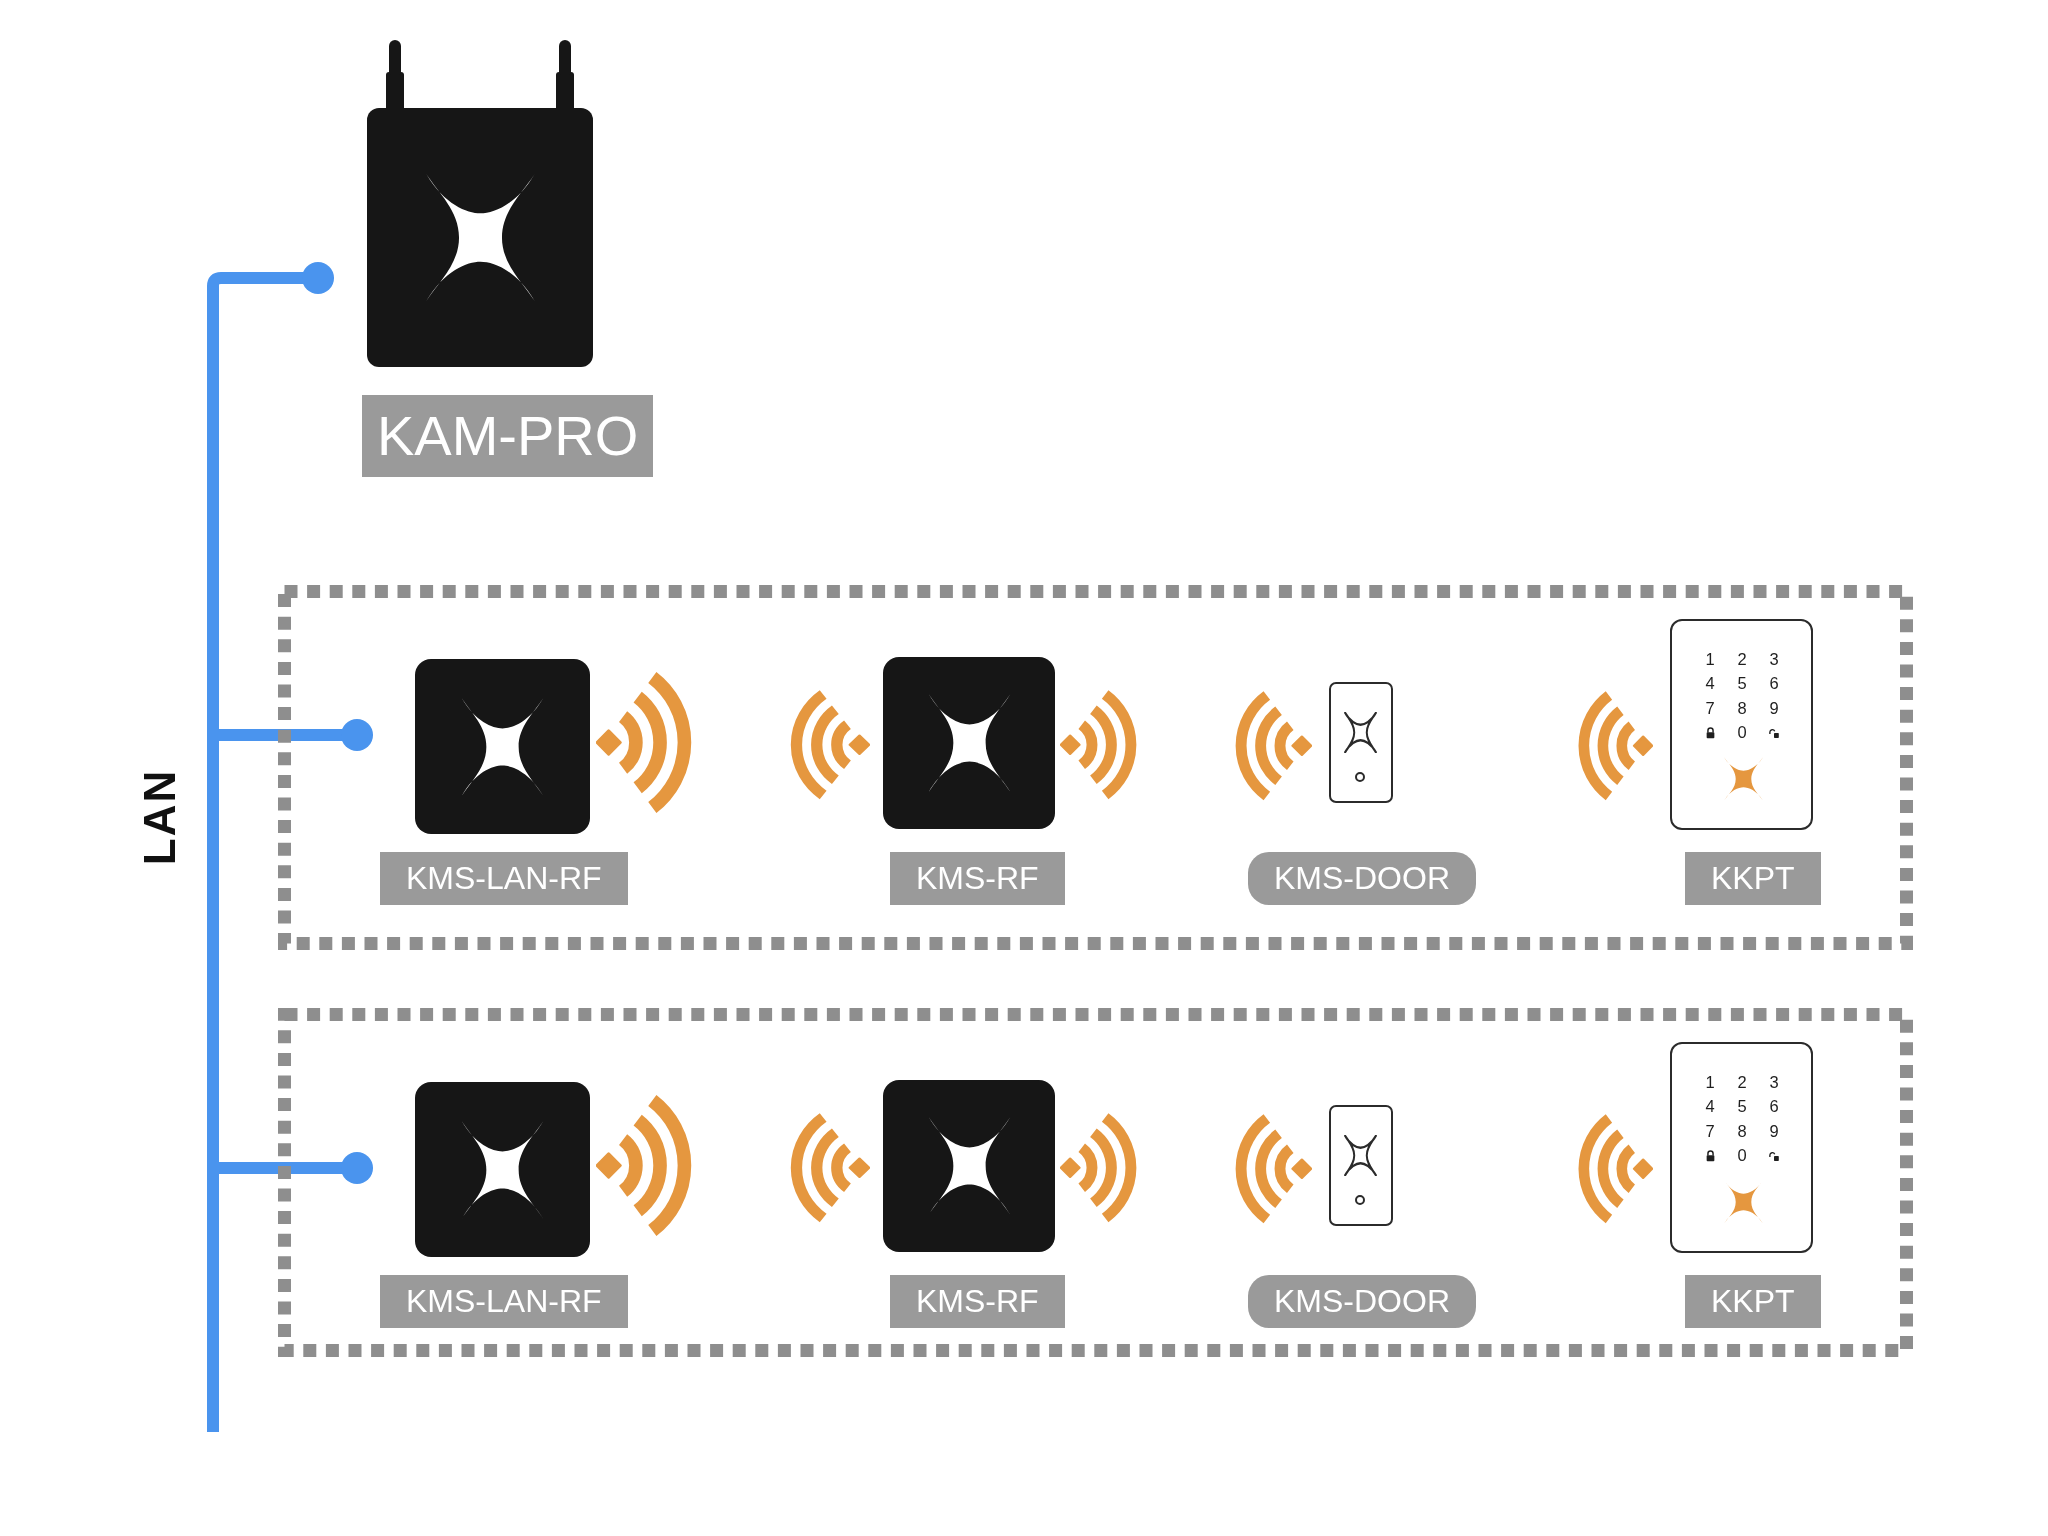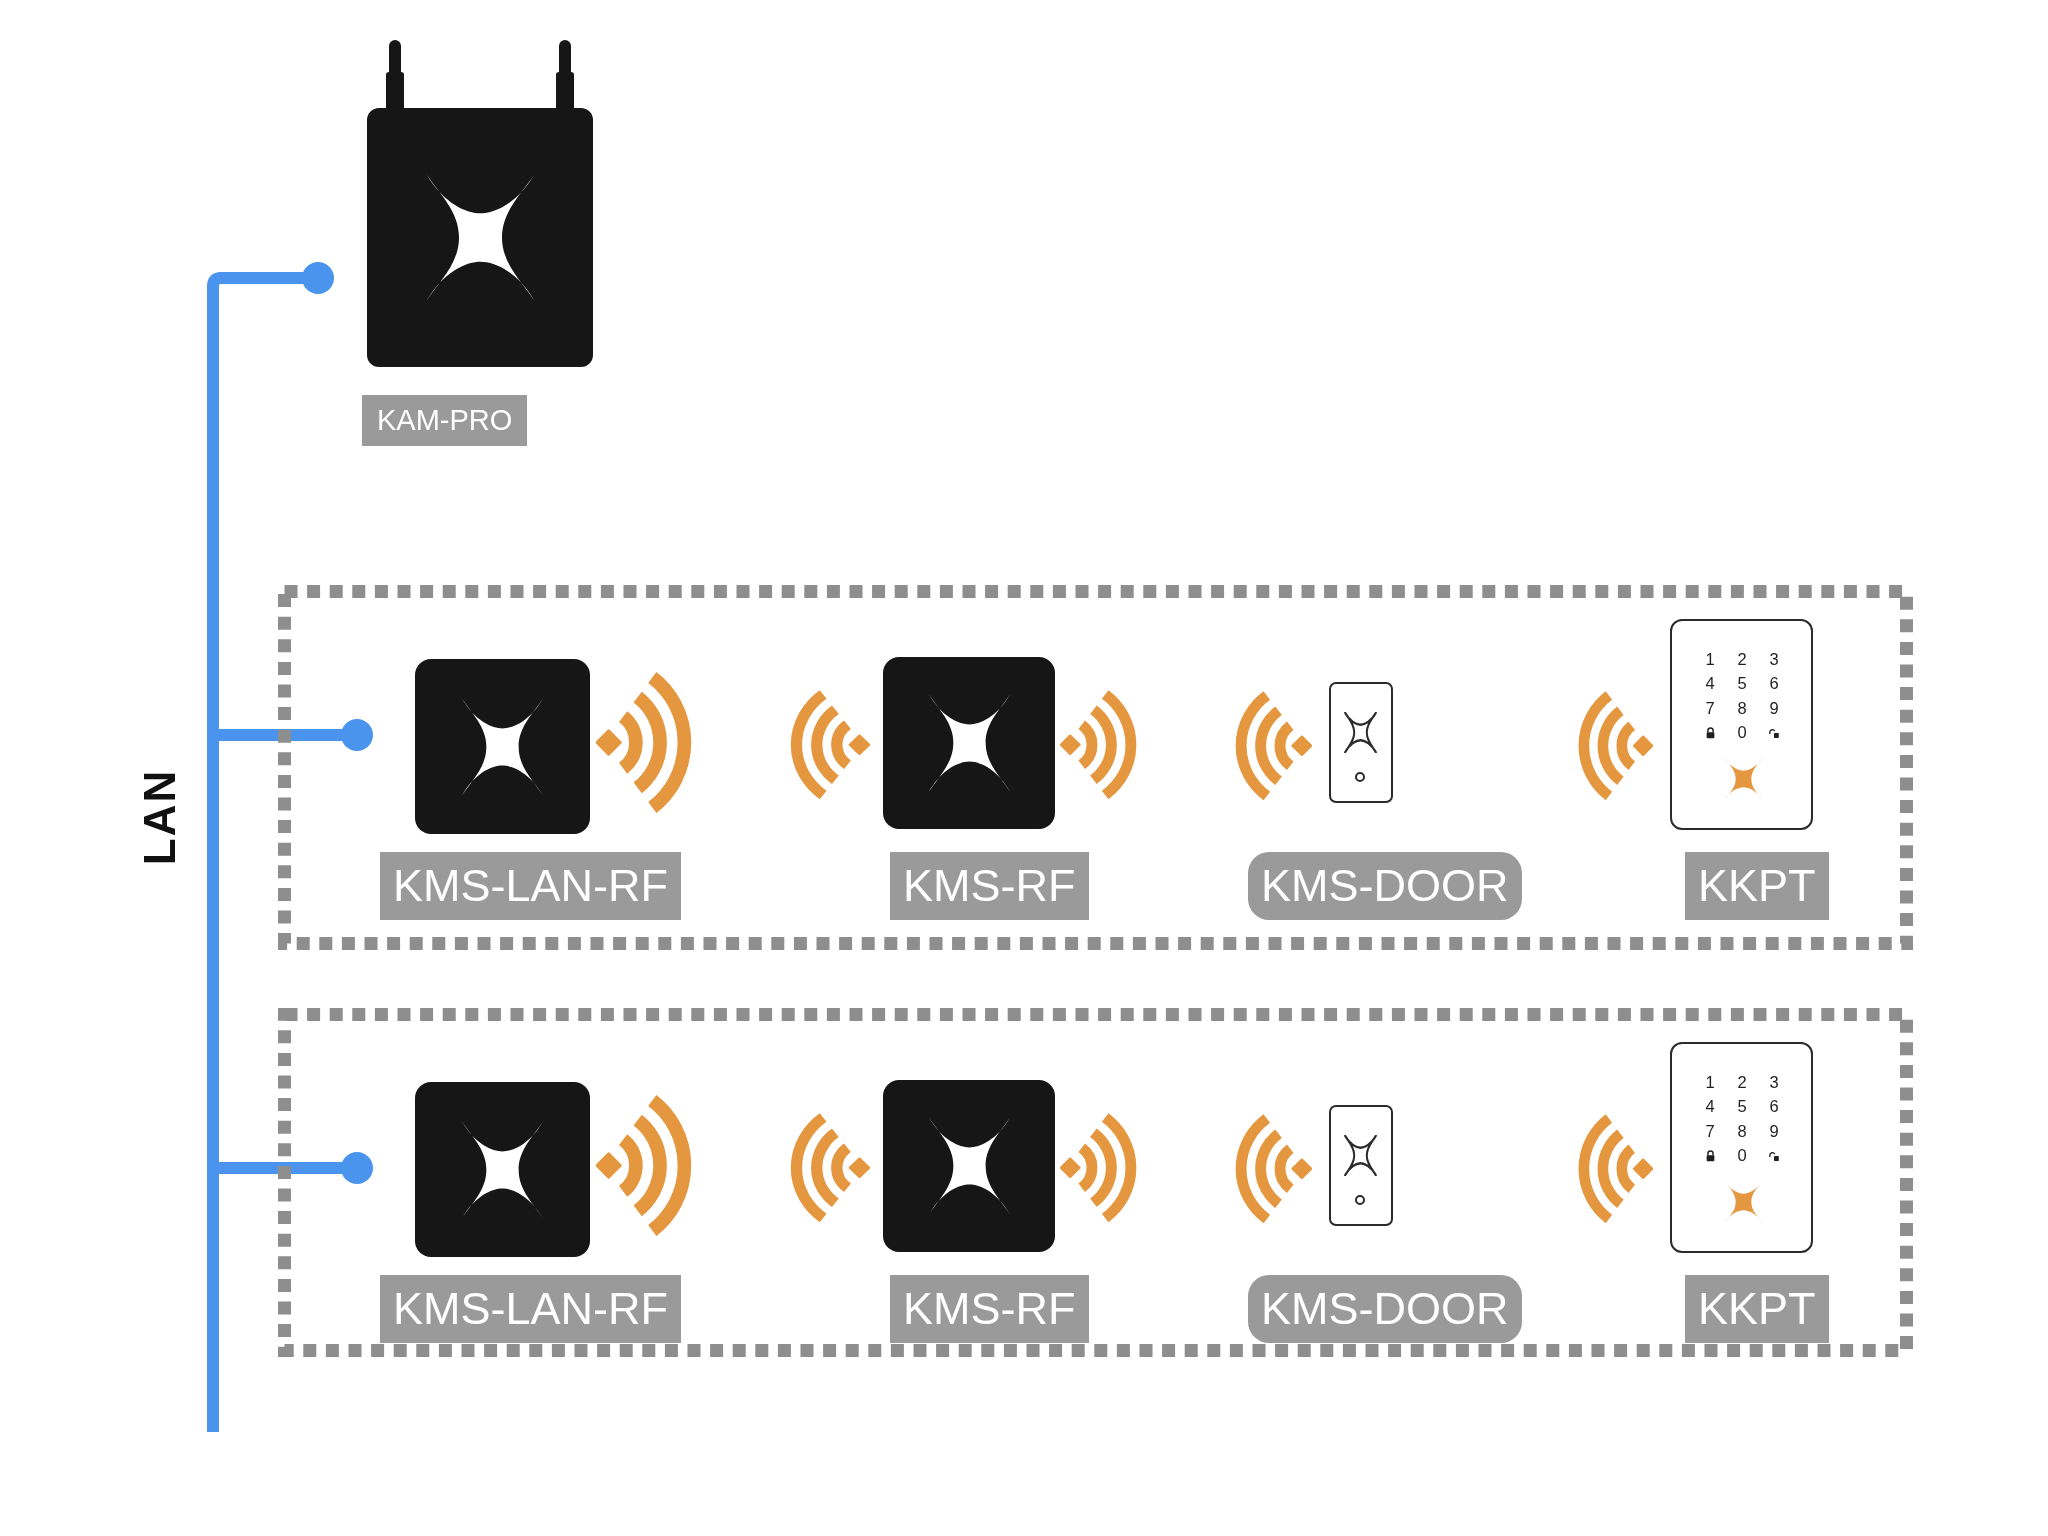--- a/index.html
+++ b/index.html
@@ -19,23 +19,23 @@
   
   .antenna { position:absolute; top:72px; width:18px; height:44px; background:var(--device); border-radius:3px; }
   .antenna::before { content:""; position:absolute; left:3px; top:-32px; width:12px; height:35px;
     background:var(--device); border-radius:6px 6px 2px 2px; }
   .a1 { left:386px; } .a2 { left:556px; }
   .kam-body { position:absolute; left:367px; top:108px; width:226px; height:259px;
     background:var(--device); border-radius:12px; display:flex; align-items:center; justify-content:center; }
   .kam-body .xlogo { width:113px; height:127px; }
 
   
-  .tag { position:absolute; background:var(--label_bg); color:#fff; font-size:45px;
-    line-height:1.15; padding:8px 13px; white-space:nowrap; }
-  .kam-tag { left:362px; top:395px; font-size:29px; padding:9px 15px; }
+  .tag { position:absolute; background:var(--label_bg); color:#fff; font-size:32px;
+    line-height:1.15; padding:8px 26px; white-space:nowrap; }
+  .kam-tag { left:362px; top:395px; font-size:56px; padding:9px 15px; }
 
   
   .group { position:absolute; left:278px; width:1635px; }
   .g1 { top:585px;  height:365px; }
   .g2 { top:1008px; height:349px; }
   .gbox { position:absolute; left:0; top:0; }
   .dash-rect { fill:none; stroke:var(--dash); stroke-width:13; stroke-dasharray:13 9.6; }
 
   
   .dev { position:absolute; background:var(--device); border-radius:16px;

